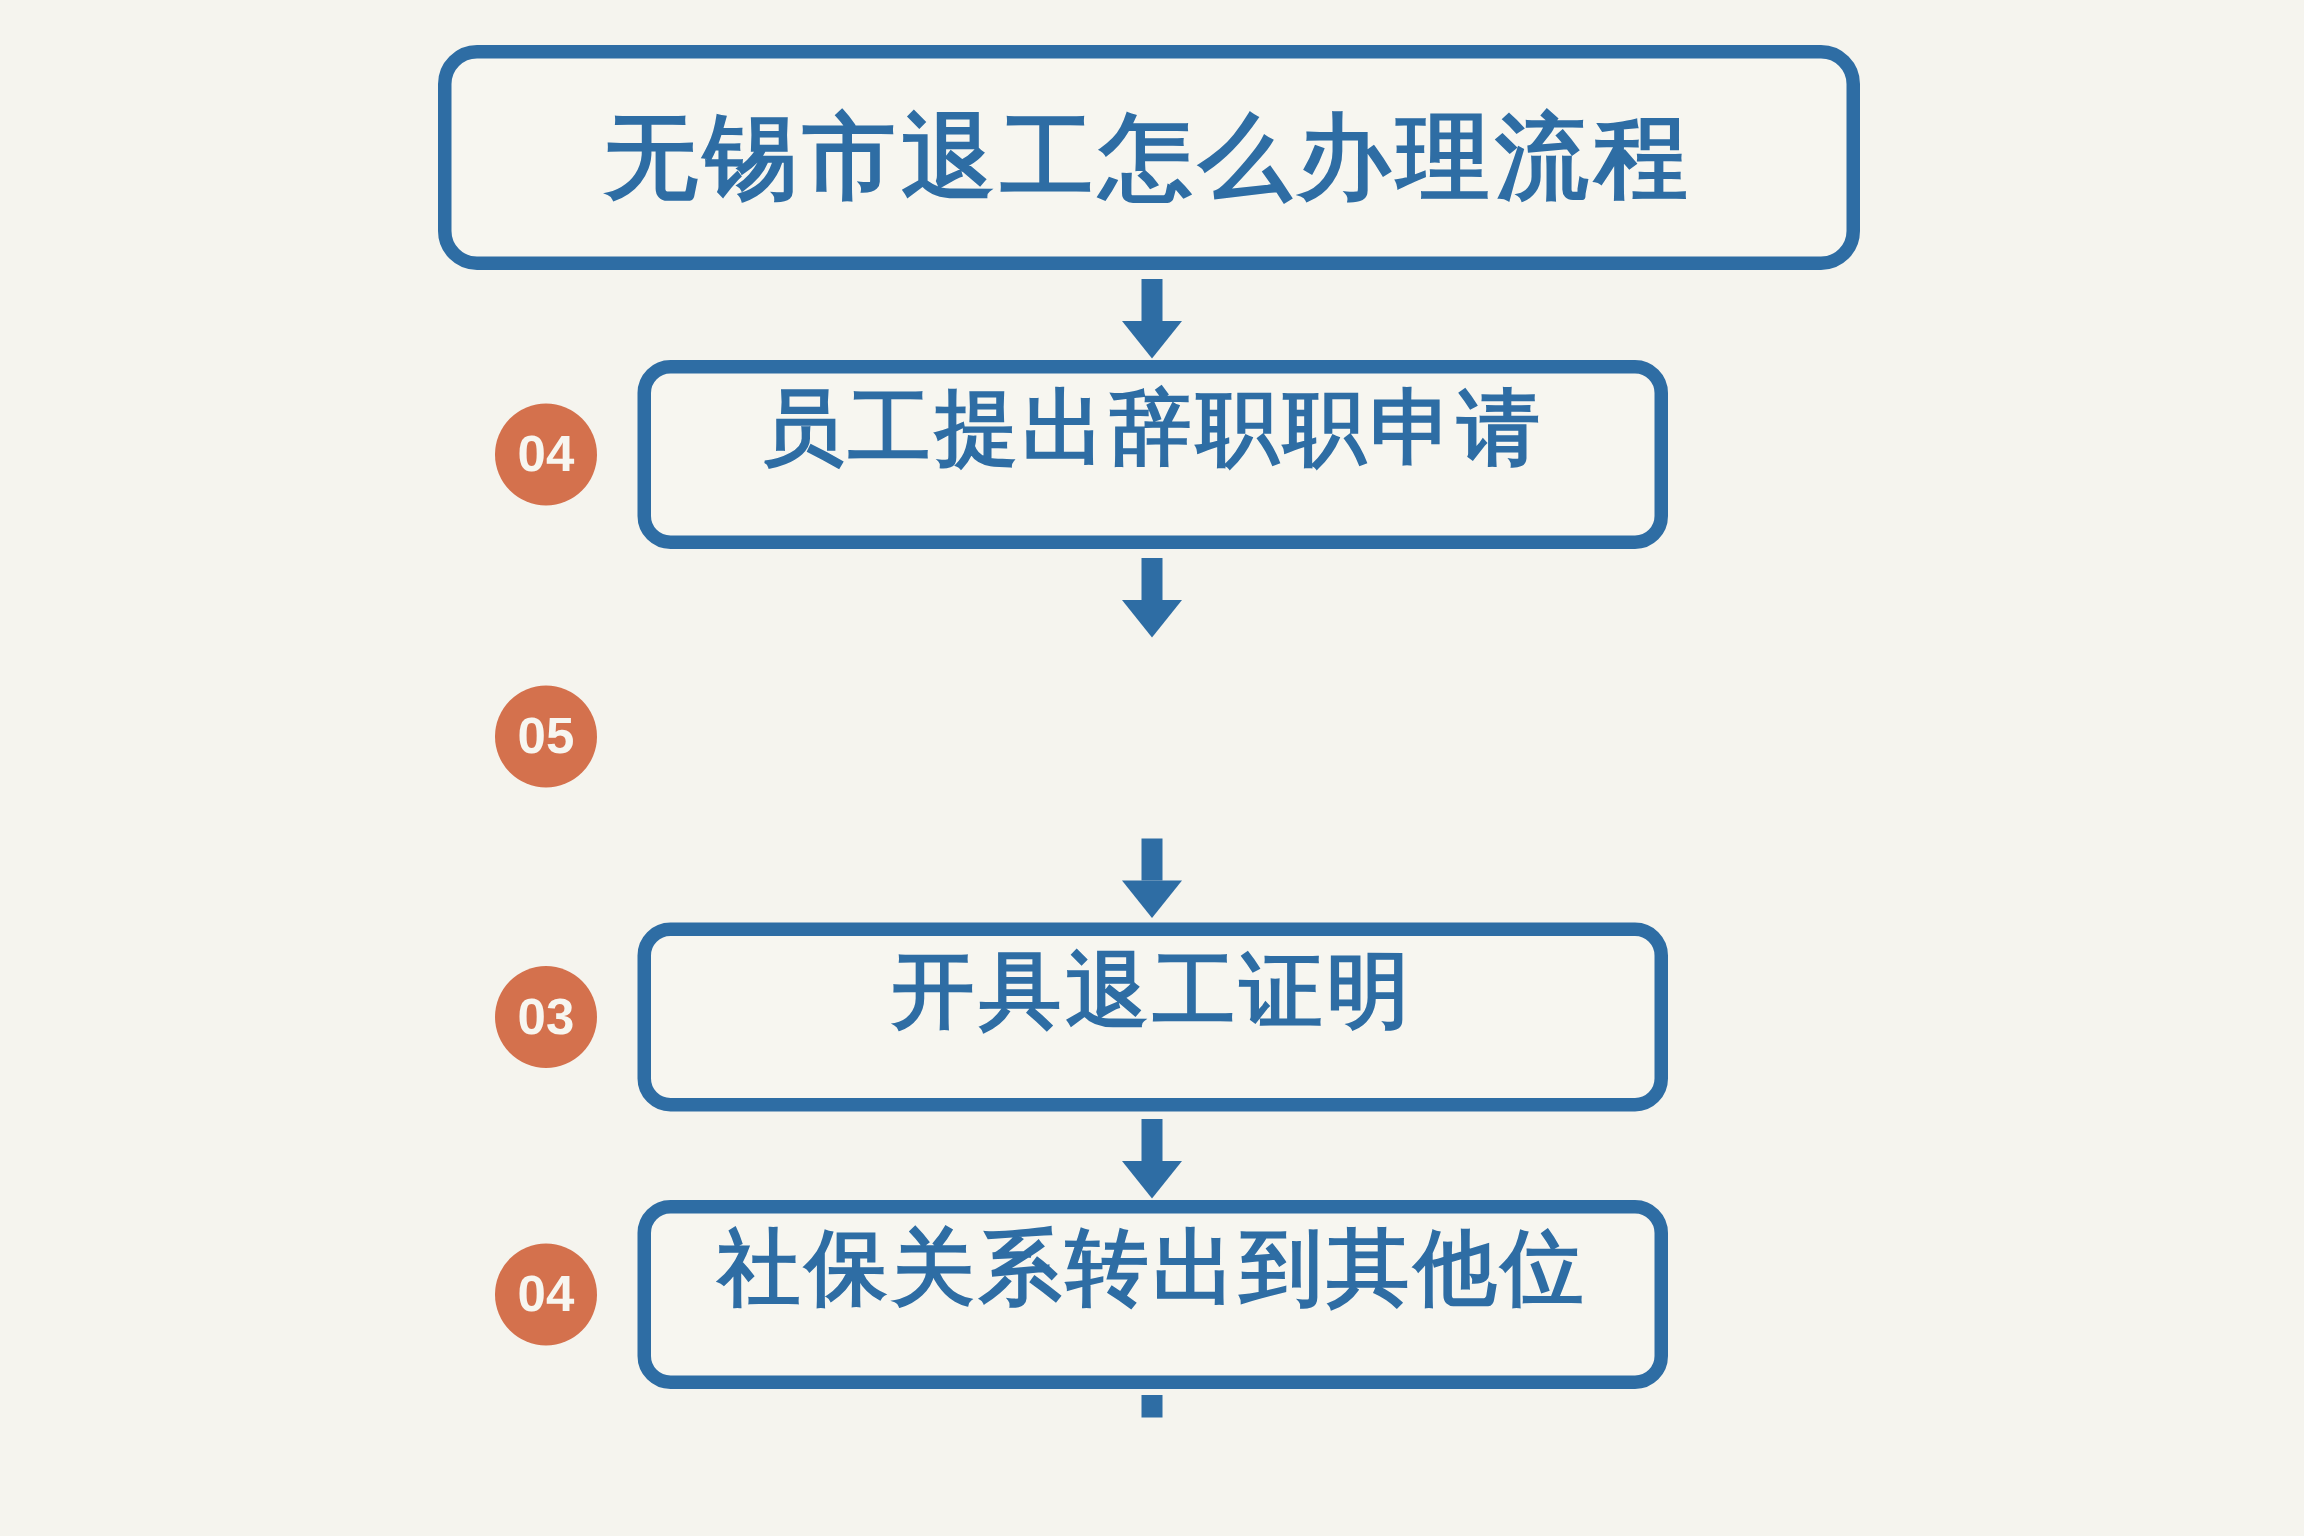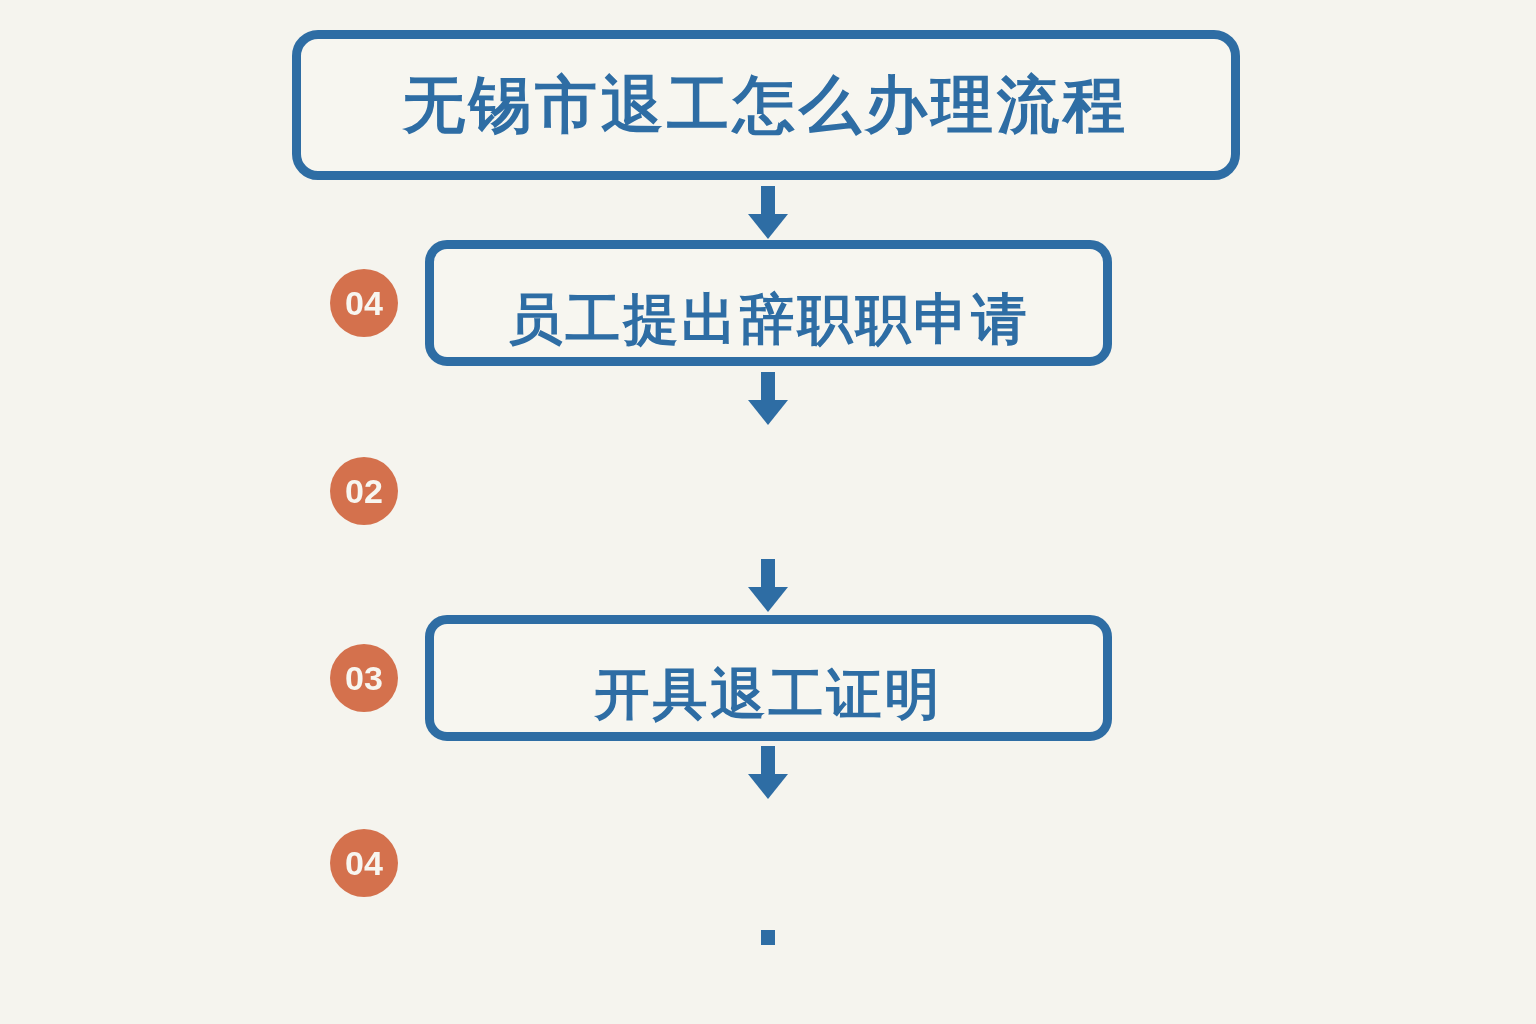--- a/index.html
+++ b/index.html
@@ -41,21 +41,21 @@
   .step-box {
     position: absolute;
     left: 425px;
     width: 687px;
     height: 126px;
     border: 9px solid #2e6da4;
     border-radius: 22px;
     background: #f7f6f0;
     box-sizing: border-box;
     display: flex;
-    align-items: flex-end;
+    align-items: flex-start;
     justify-content: center;
   }
   .step-text {
     color: #2e6da4;
     font-size: 55px;
     font-weight: bold;
     letter-spacing: 3px;
     white-space: nowrap;
   }
   .step-badge {
@@ -109,37 +109,40 @@
   <div class="step-badge" style="top:269px">04</div>
   <div class="step-box" style="top:240px">
     <span class="step-text">员工提出辞职职申请</span>
   </div>
 
   <div class="arrow" style="top:372px">
     <div class="arrow-shaft" style="height:28px"></div>
     <div class="arrow-head"></div>
   </div>
 
-  <div class="step-badge" style="top:457px">02</div>
+  <div class="step-badge" style="top:457px">05</div>
 
   <div class="arrow" style="top:559px">
     <div class="arrow-shaft" style="height:28px"></div>
     <div class="arrow-head"></div>
   </div>
 
   <div class="step-badge" style="top:644px">03</div>
   <div class="step-box" style="top:615px">
     <span class="step-text">开具退工证明</span>
   </div>
 
   <div class="arrow" style="top:746px">
     <div class="arrow-shaft" style="height:28px"></div>
     <div class="arrow-head"></div>
   </div>
 
   <div class="step-badge" style="top:829px">04</div>
+  <div class="step-box" style="top:800px">
+    <span class="step-text">社保关系转出到其他位</span>
+  </div>
 
   <div class="arrow" style="top:930px">
     <div class="arrow-shaft" style="height:30px"></div>
     <div class="arrow-head"></div>
   </div>
 
 </div>
 
 </body></html>

